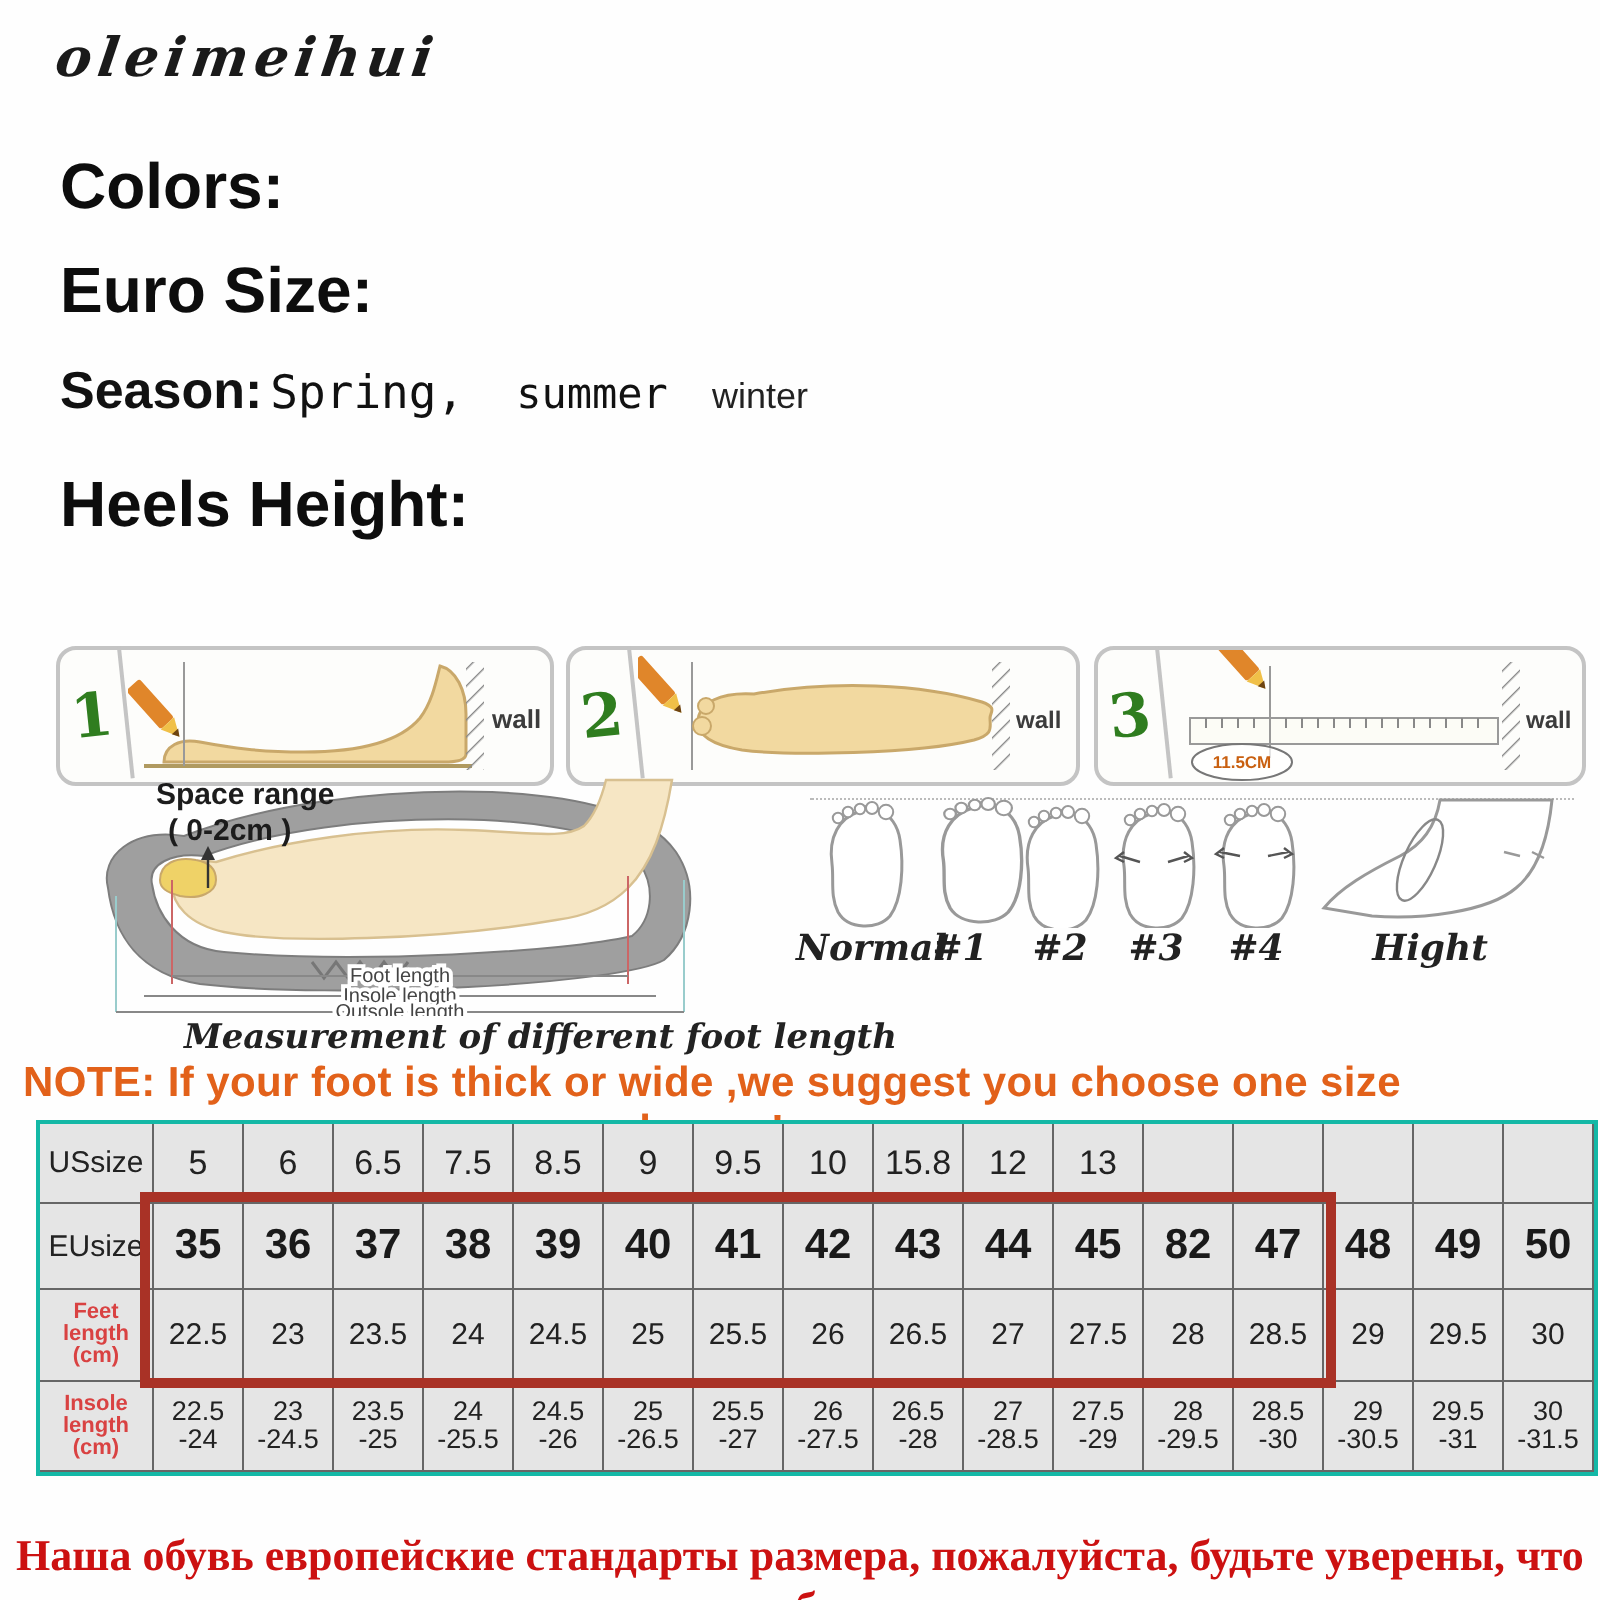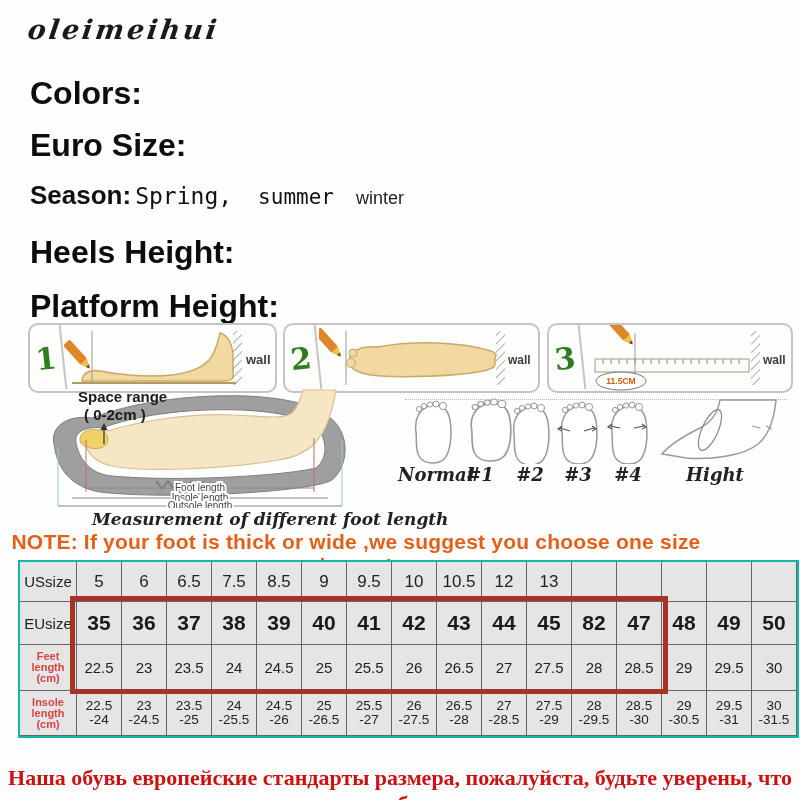--- a/index.html
+++ b/index.html
@@ -89,21 +89,20 @@
 <div class="page">
 
   <div class="abs logo">oleimeihui</div>
 
   <div class="abs heading" style="top:75px">Colors:</div>
   <div class="abs heading" style="top:127px">Euro Size:</div>
   <div class="abs season-line">
     <span class="lbl">Season:</span><span class="mono1">Spring,</span><span class="mono2">summer</span><span class="sans3">winter</span>
   </div>
   <div class="abs heading" style="top:234px">Heels Height:</div>
-  <div class="abs heading" style="top:288px">Platform Height:</div>
 
   <div class="panel" style="left:28px;width:249px">
     <div class="panel-num">1</div>
     <div class="panel-body">
       <svg width="211" height="66" viewBox="0 0 211 66">
         <defs>
           <pattern id="hatchA" width="6" height="6" patternUnits="userSpaceOnUse" patternTransform="rotate(45)">
             <line x1="0" y1="0" x2="0" y2="6" stroke="#8a8a8a" stroke-width="1.4"></line>
           </pattern>
         </defs>
@@ -234,21 +233,21 @@
   <div class="size-grid" id="size-grid">
       <div class="cell label r0">USsize</div>
       <div class="cell val r0">5</div>
       <div class="cell val r0">6</div>
       <div class="cell val r0">6.5</div>
       <div class="cell val r0">7.5</div>
       <div class="cell val r0">8.5</div>
       <div class="cell val r0">9</div>
       <div class="cell val r0">9.5</div>
       <div class="cell val r0">10</div>
-      <div class="cell val r0">10.5</div>
+      <div class="cell val r0">15.8</div>
       <div class="cell val r0">12</div>
       <div class="cell val r0">13</div>
       <div class="cell val r0"></div>
       <div class="cell val r0"></div>
       <div class="cell val r0"></div>
       <div class="cell val r0"></div>
       <div class="cell val r0"></div>
       <div class="cell label r1">EUsize</div>
       <div class="cell val r1">35</div>
       <div class="cell val r1">36</div>

